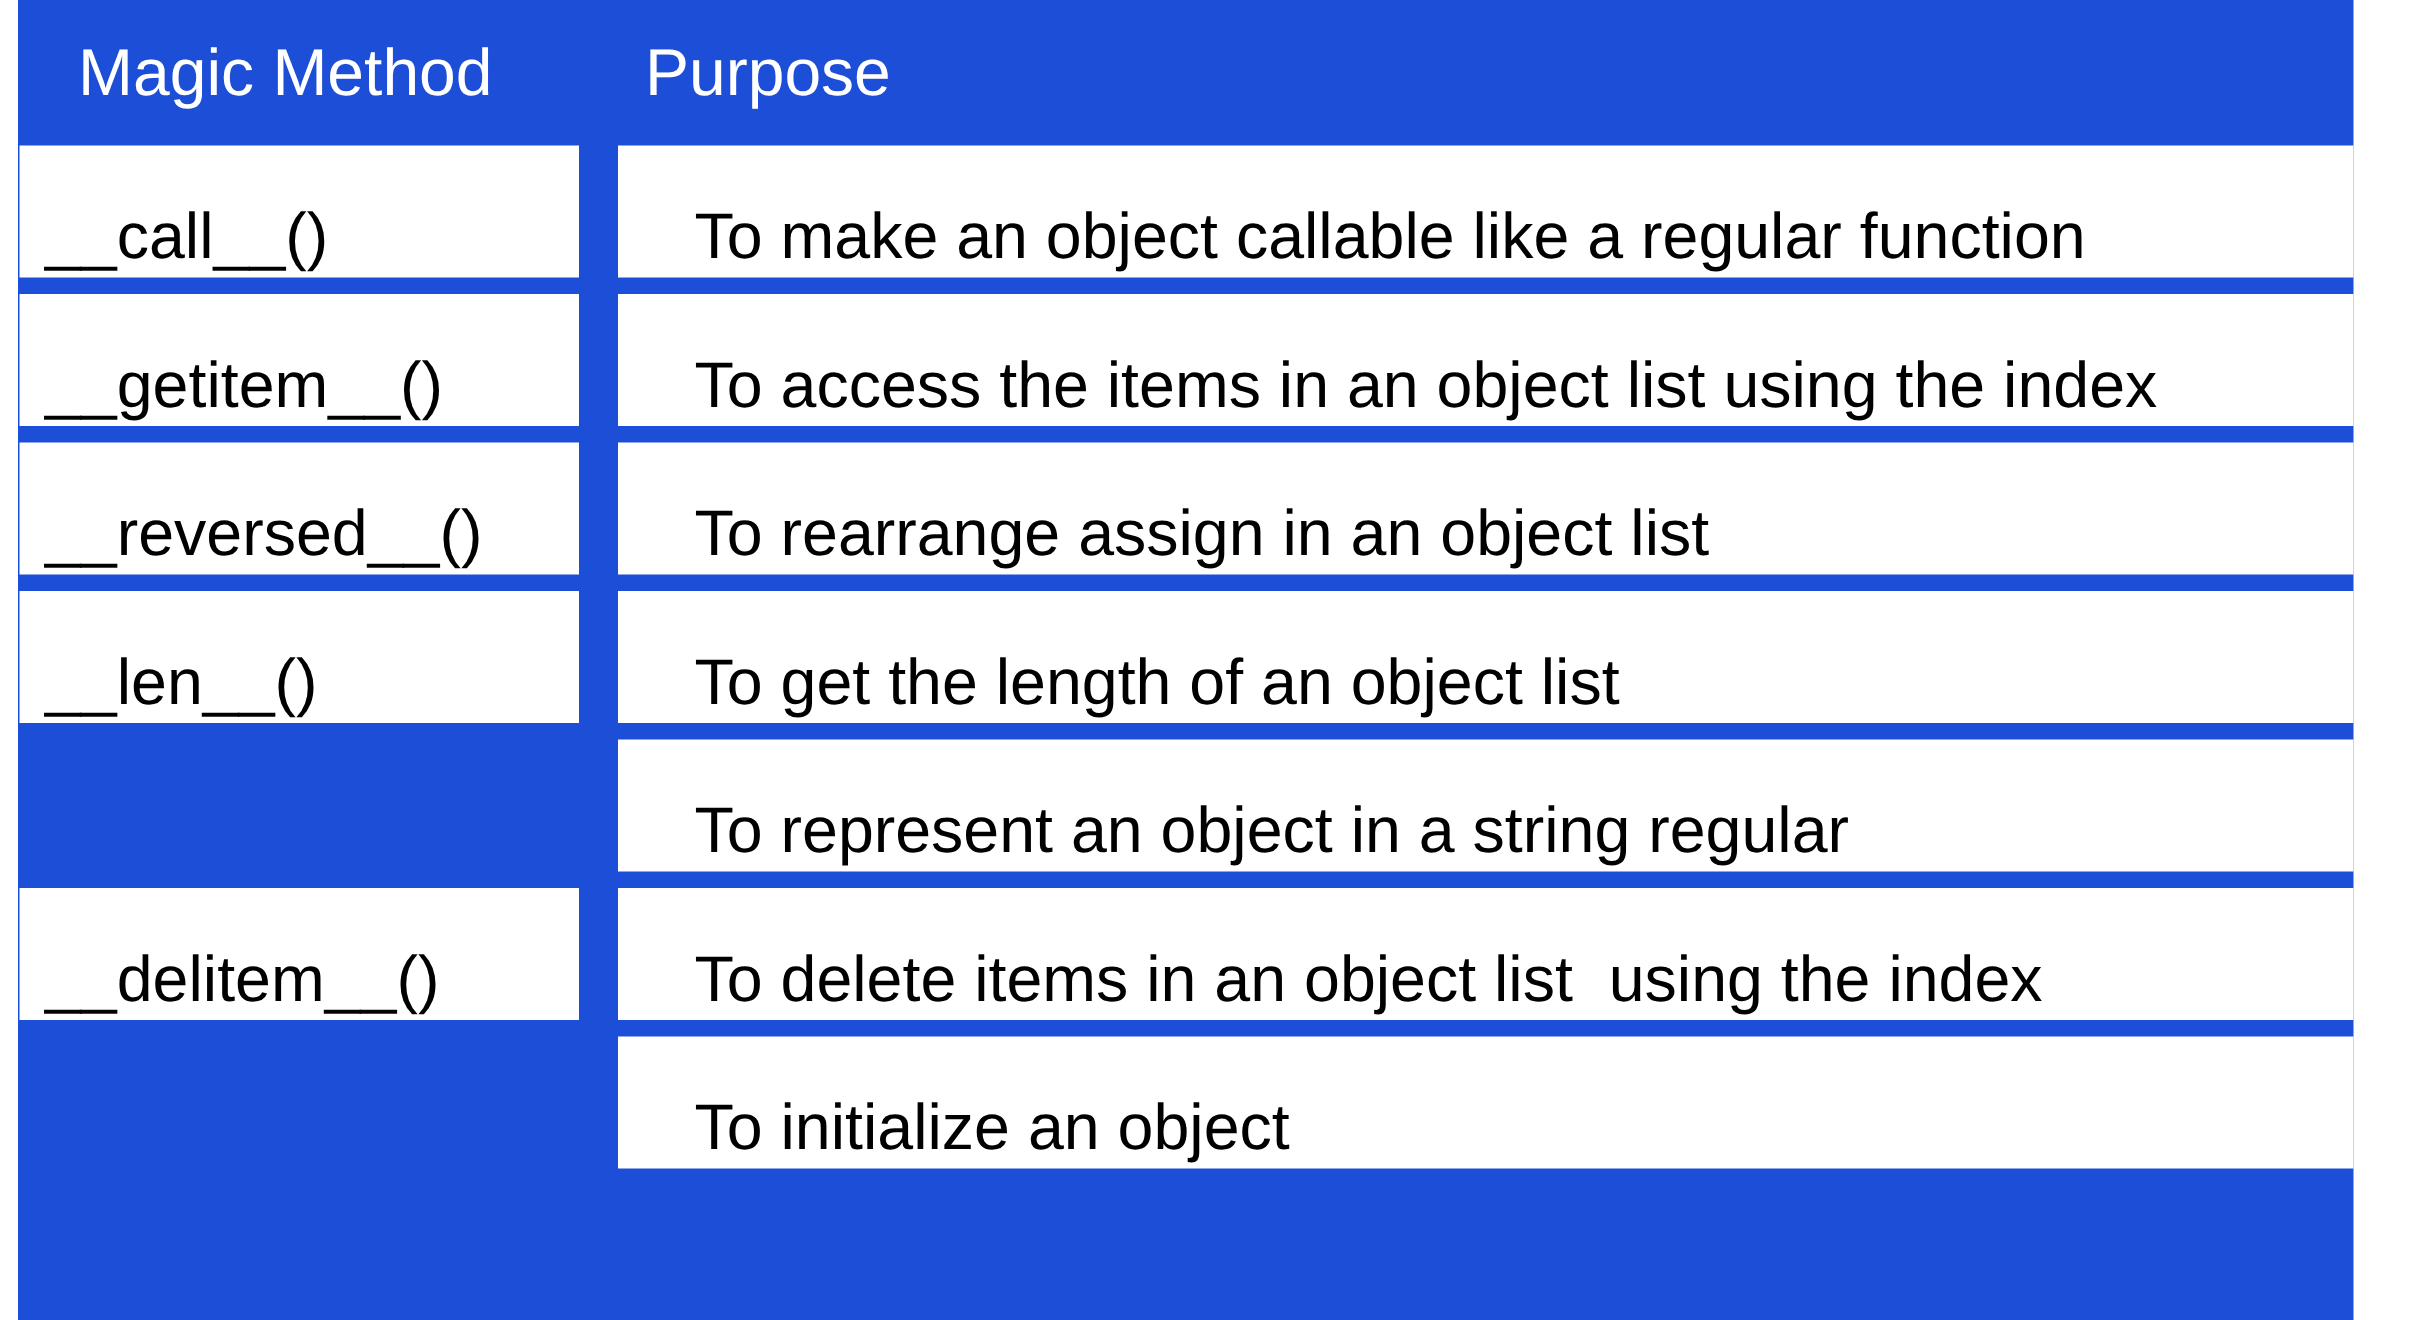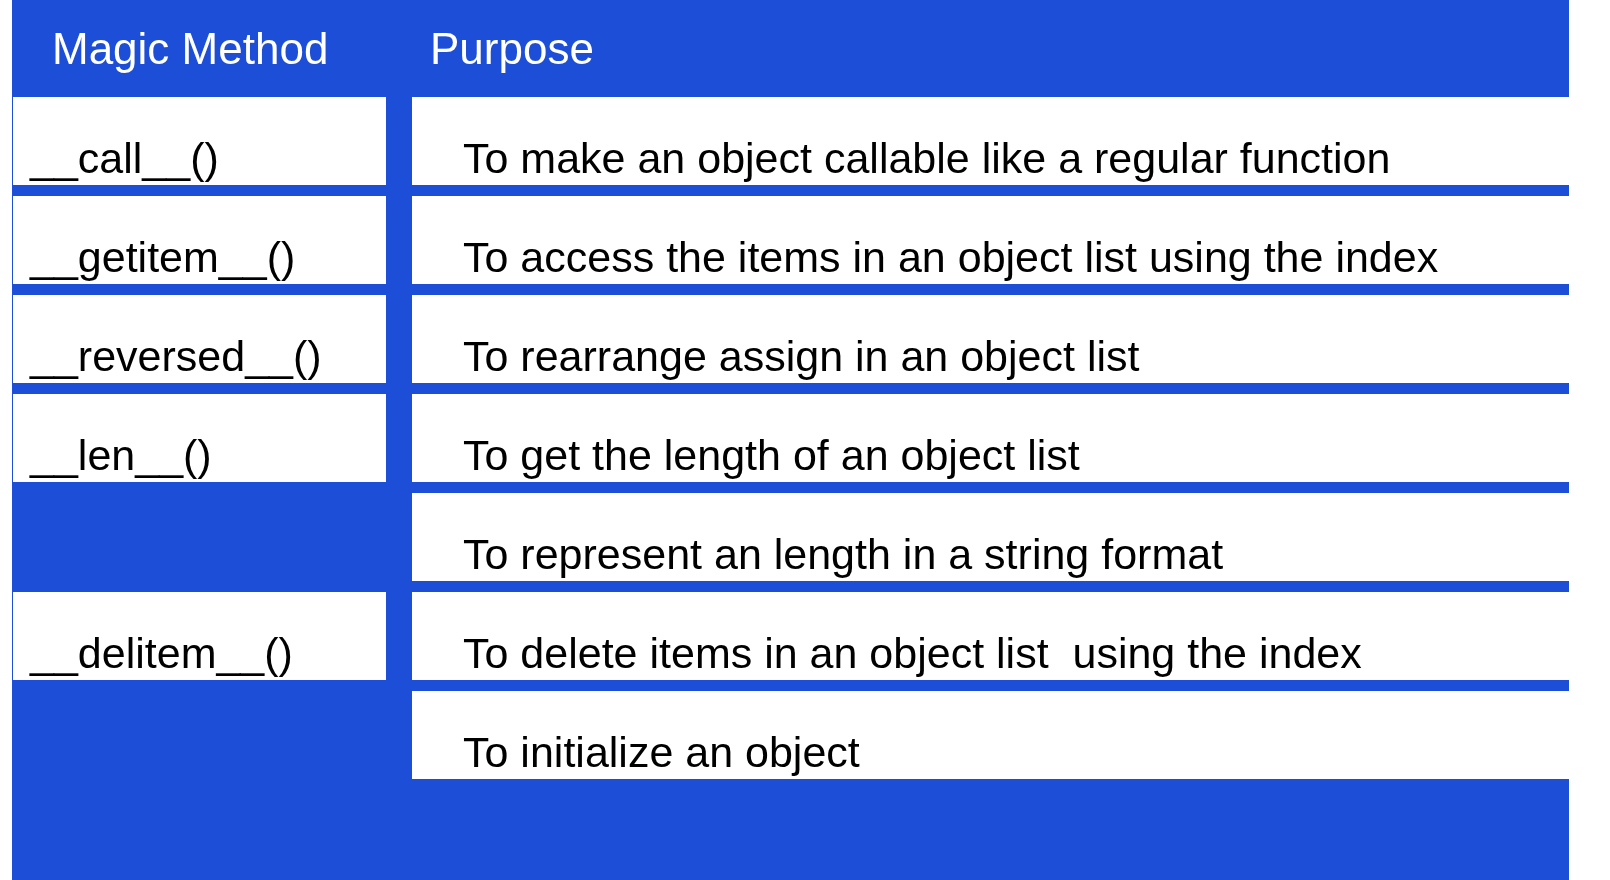--- a/index.html
+++ b/index.html
@@ -134,21 +134,21 @@
       <div class="cell cell-method">
         <span class="cell-text">__len__()</span>
       </div>
       <div class="cell cell-purpose">
         <span class="cell-text">To get the length of an object list</span>
       </div>
     </div>
 
     <div class="row">
       <div class="cell cell-purpose">
-        <span class="cell-text">To represent an length in a string format</span>
+        <span class="cell-text">To represent an object in a string regular</span>
       </div>
     </div>
 
     <div class="row">
       <div class="cell cell-purpose">
         <span class="cell-text">To delete items in an object list  using the index</span>
       </div>
       <div class="cell cell-method">
         <span class="cell-text">__delitem__()</span>
       </div>

